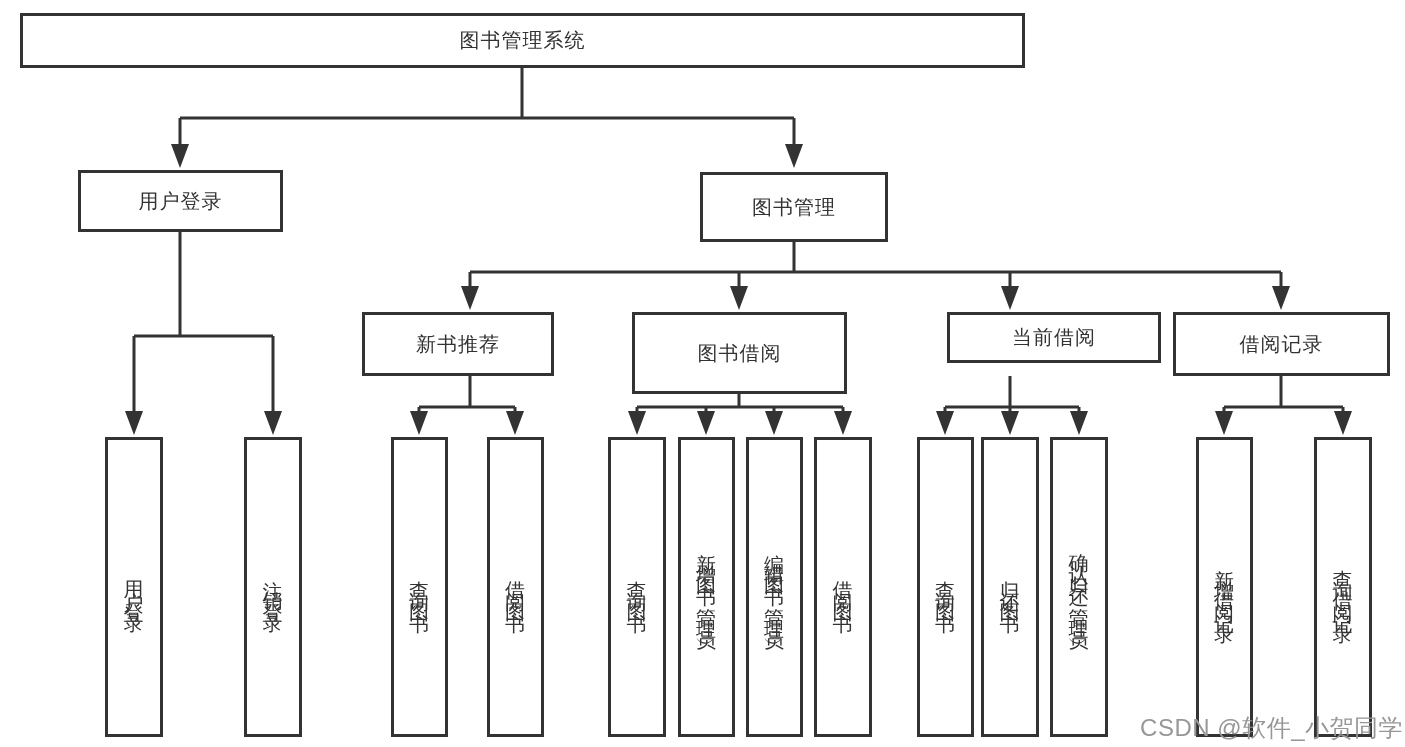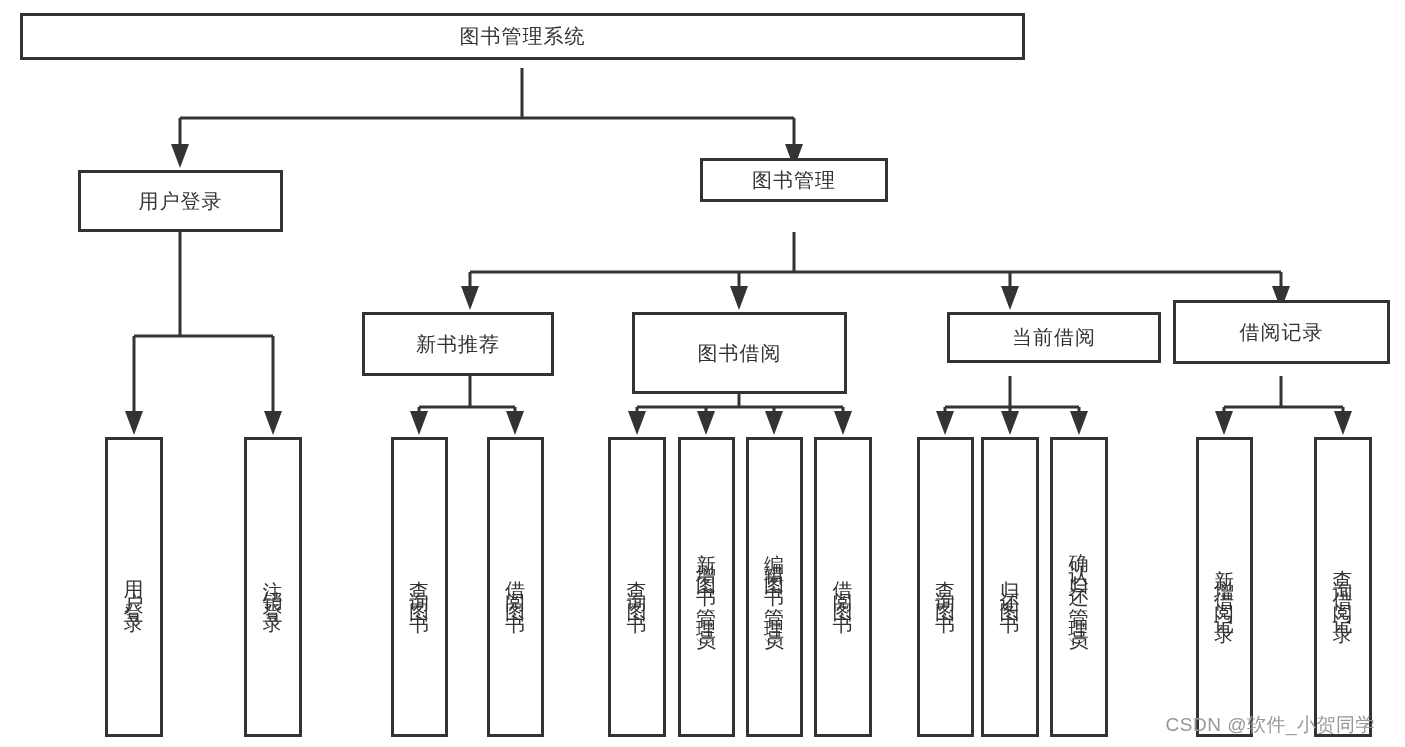--- a/index.html
+++ b/index.html
@@ -32,23 +32,23 @@
     writing-mode:vertical-rl;
     text-orientation:mixed;
     letter-spacing:11px;
     font-size:20px;
     white-space:normal;
     line-height:1;
   }
   .watermark{
     position:absolute;
     top:712px;
-    right:30px;
+    right:2px;
     z-index:5;
-    font-size:19px;
+    font-size:24px;
     letter-spacing:0.5px;
     color:#979797;
     white-space:nowrap;
   }
 </style>
 </head>
 <body>
 
 <div id="canvas">
 
@@ -78,41 +78,41 @@
       <polygon points="765,411 783,411 774,435"></polygon>
       <polygon points="834,411 852,411 843,435"></polygon>
       <polygon points="936,411 954,411 945,435"></polygon>
       <polygon points="1001,411 1019,411 1010,435"></polygon>
       <polygon points="1070,411 1088,411 1079,435"></polygon>
       <polygon points="1215,411 1233,411 1224,435"></polygon>
       <polygon points="1334,411 1352,411 1343,435"></polygon>
     </g>
   </svg>
 
-  <div class="box" style="left:20px;top:13px;width:1005px;height:47px">
+  <div class="box" style="left:20px;top:13px;width:1005px;height:55px">
     <span class="lbl">图书管理系统</span>
   </div>
 
   <div class="box" style="left:78px;top:170px;width:205px;height:62px">
     <span class="lbl">用户登录</span>
   </div>
-  <div class="box" style="left:700px;top:158px;width:188px;height:44px">
+  <div class="box" style="left:700px;top:172px;width:188px;height:70px">
     <span class="lbl">图书管理</span>
   </div>
 
   <div class="box" style="left:362px;top:312px;width:192px;height:64px">
     <span class="lbl">新书推荐</span>
   </div>
   <div class="box" style="left:632px;top:312px;width:215px;height:82px">
     <span class="lbl">图书借阅</span>
   </div>
   <div class="box" style="left:947px;top:312px;width:214px;height:51px">
     <span class="lbl">当前借阅</span>
   </div>
-  <div class="box" style="left:1173px;top:300px;width:217px;height:64px">
+  <div class="box" style="left:1173px;top:312px;width:217px;height:64px">
     <span class="lbl">借阅记录</span>
   </div>
 
   <div class="box leaf" style="left:105px;width:58px">
     <span class="lbl">用户登录</span>
   </div>
   <div class="box leaf" style="left:244px;width:58px">
     <span class="lbl">注销登录</span>
   </div>
 

